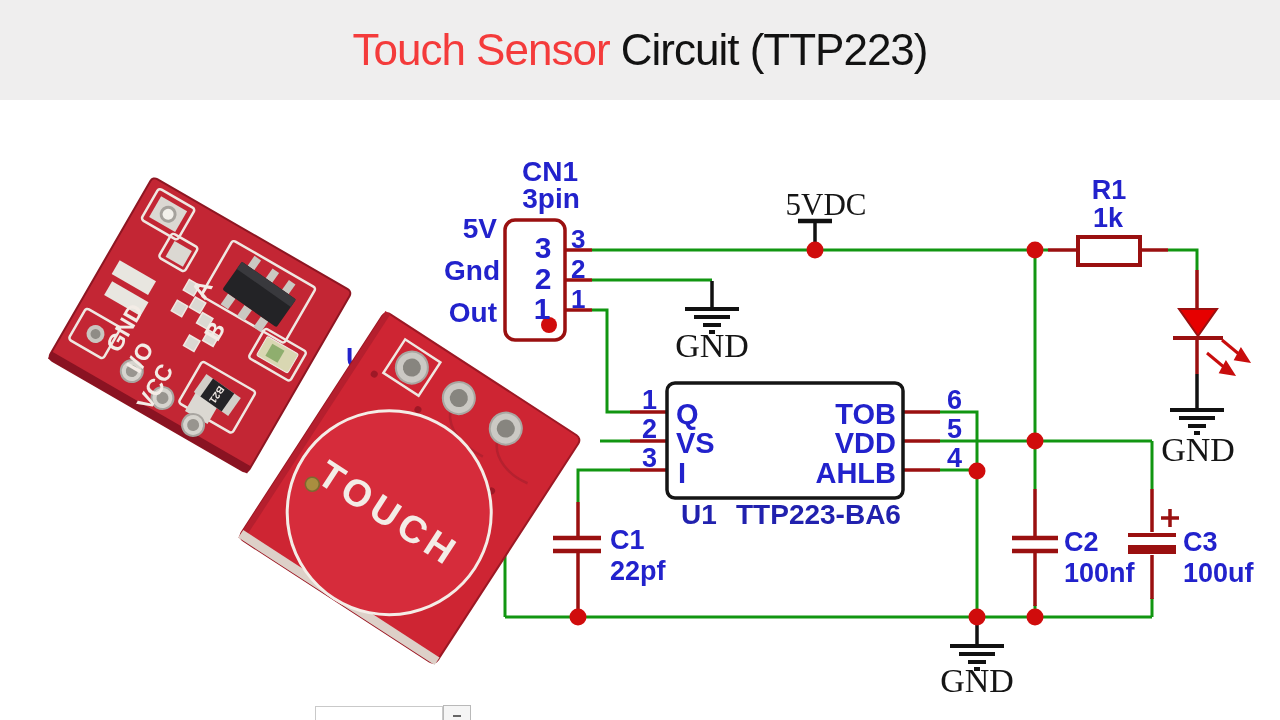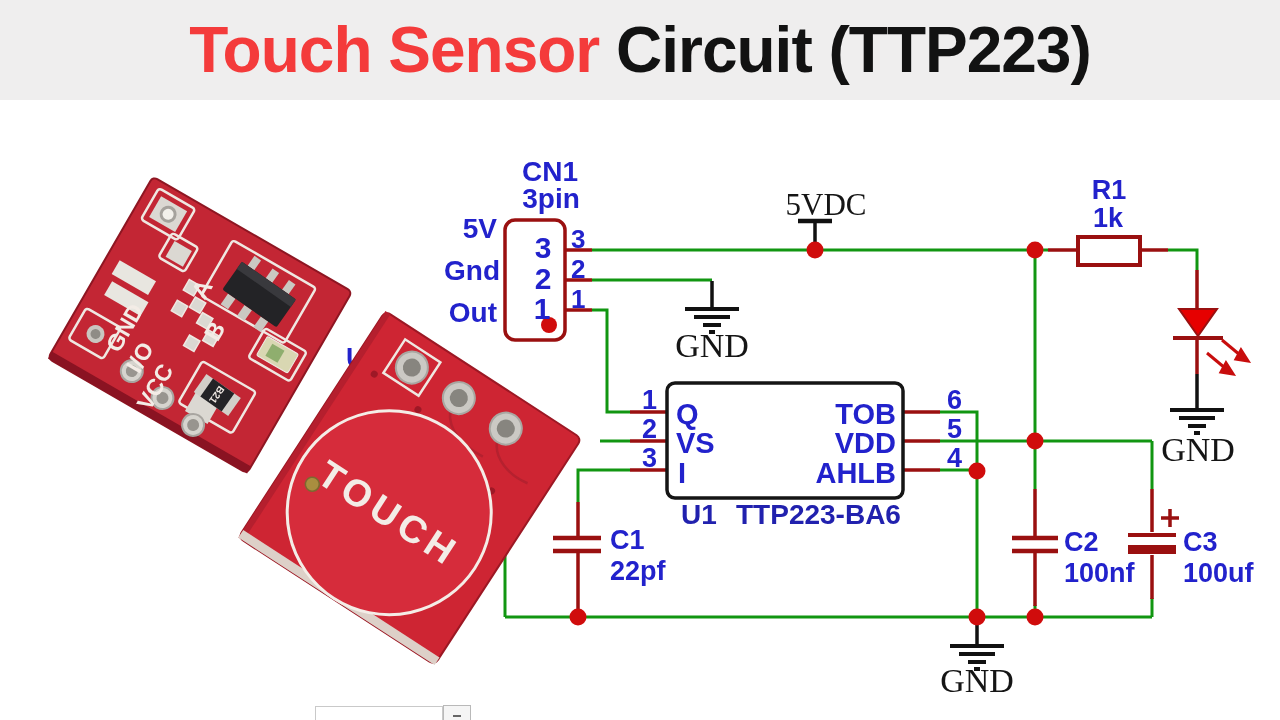--- a/index.html
+++ b/index.html
@@ -1,20 +1,20 @@
 <!DOCTYPE html>
 <html><head>
 <meta charset="utf-8">
 <style>
   html,body{margin:0;padding:0;}
   body{width:1280px;height:720px;position:relative;overflow:hidden;background:#ffffff;
        font-family:"Liberation Sans",sans-serif;}
   .header{position:absolute;left:0;top:0;width:1280px;height:100px;background:#efeeee;
           display:flex;align-items:center;justify-content:center;}
-  .title{font-size:64px;font-weight:700;letter-spacing:-1px;white-space:pre;}
+  .title{font-size:44px;font-weight:400;letter-spacing:-1px;white-space:pre;}
   .title .red{color:#f43b3b;}
   .title .dark{color:#121212;}
   svg{position:absolute;left:0;top:0;}
   svg text{user-select:none;}
   .t-blue{font-family:"Liberation Sans",sans-serif;fill:#2222cc;font-weight:600;}
   .t-navy{font-family:"Liberation Sans",sans-serif;fill:#2121ae;font-weight:600;}
   .t-serif{font-family:"Liberation Serif",serif;fill:#151515;}
   .t-silk{font-family:"Liberation Sans",sans-serif;fill:#f3ece6;font-weight:bold;}
   .wire-g{stroke:#119611;stroke-width:3;fill:none;}
   .wire-r{stroke:#9a1010;stroke-width:3.5;fill:none;}

